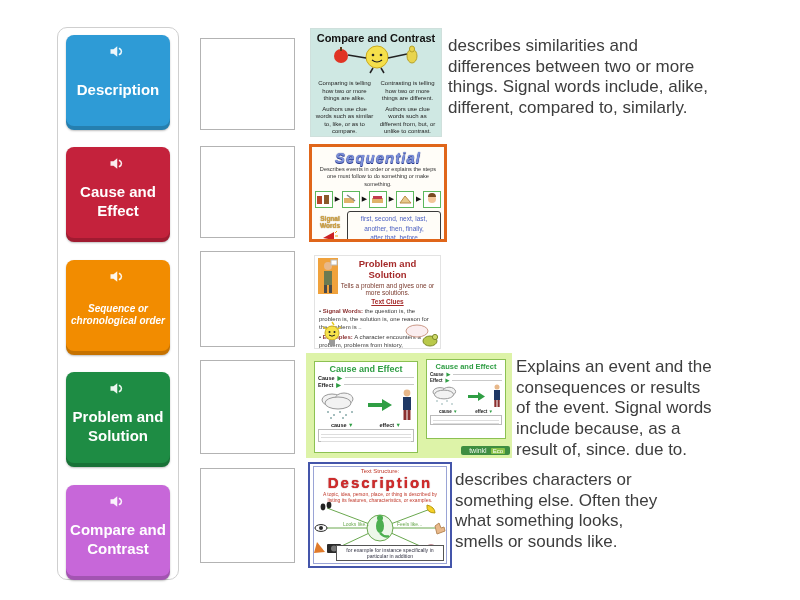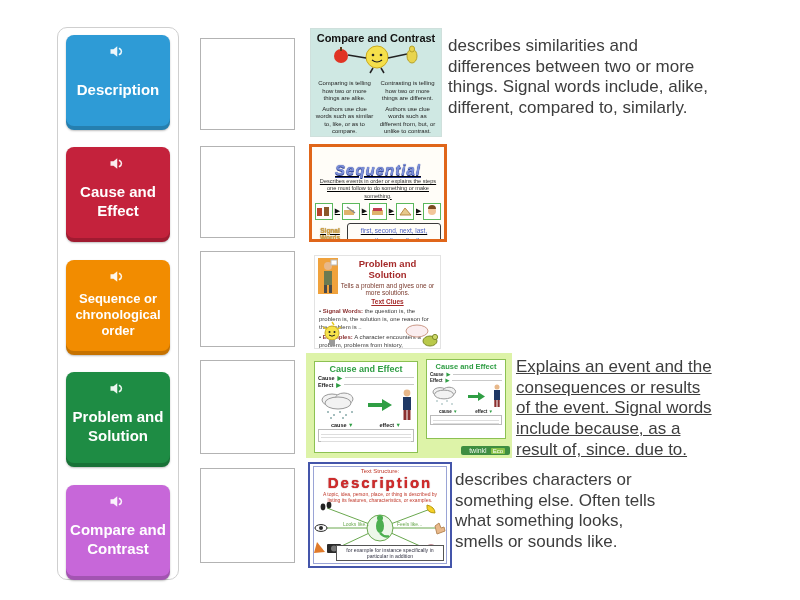--- a/index.html
+++ b/index.html
@@ -8,42 +8,42 @@
 
   
   .left-panel { position:absolute; left:57px; top:27px; width:122px; height:553px;
     border:1px solid #cfcfcf; border-radius:10px; background:#fff; }
   .tile { position:absolute; left:8px; width:104px; height:95px; border-radius:8px;
     display:flex; flex-direction:column; align-items:center; cursor:pointer;
     box-shadow: inset 0 -4px 0 rgba(0,0,0,0.18), 0 1px 2px rgba(0,0,0,0.25); }
   .tile .spk { margin-top:9px; height:16px; opacity:.92; }
   .tile .lbl { flex:1; display:flex; align-items:center; text-align:center;
     color:#fff; font-weight:bold; font-size:15px; line-height:1.25; padding:0 4px 10px 4px; }
-  .tile .lbl.small { font-size:13px; }
+  .tile .lbl.small { font-size:10px;font-style:italic; }
 
   
   .drop-zone { position:absolute; left:200px; width:95px; height:92px;
     background:#fff; border:1px solid #b3b3b3; }
 
   
   .answer-text { position:absolute; color:#3d3d3d; font-size:17px; line-height:1.22;
     white-space:pre-line; }
 
   .poster { position:absolute; overflow:hidden; }
 
   
   .p-cc { background:#cfe8e3; border:1px solid #cfe0dc; padding:3px 4px; }
   .p-cc .t { text-align:center; font-weight:bold; font-size:11px; color:#111; }
   .p-cc .cols { display:flex; gap:4px; margin-top:2px; }
   .p-cc .col { flex:1; font-size:6px; line-height:1.25; text-align:center; color:#222; }
   .p-cc .col + .col { }
   .p-cc .row2 { margin-top:3px; }
 
   
-  .p-seq { background:#fffdf8; border:3px solid #e0661a; padding:14px 3px;text-decoration:underline; }
+  .p-seq { background:#fffdf8; border:3px solid #e0661a; padding:2px 3px; }
   .p-seq .t { text-align:center; font-weight:bold; font-size:15px; letter-spacing:1px;
     color:#7b8fd9; text-shadow:0 0 1px #2b3a8c, 0 1px 0 #2b3a8c; font-style:italic; }
   .p-seq .sub { text-align:center; font-size:5.6px; color:#333; line-height:1.3; }
   .p-seq .steps { display:flex; align-items:center; justify-content:center; gap:2px; margin-top:3px; }
   .p-seq .step { width:20px; height:17px; border:1.5px solid #5cb85c; background:#fff;
     display:flex; align-items:center; justify-content:center; }
   .p-seq .arr { color:#111; font-size:7px; }
   .p-seq .bottom { display:flex; margin-top:3px; align-items:center; }
   .p-seq .sw { width:30px; text-align:center; font-size:6.5px; font-weight:bold;
     color:#d9a94a; text-shadow:0 0 1px #6b4e00; line-height:1.1; }
@@ -363,21 +363,21 @@
           <i></i>
           <i></i>
         </div>
     </div>
 
     <div class="ribbon">
       <span>twinkl</span>
       <span class="eco">Eco</span>
     </div>
   </div>
-  <div class="answer-text" style="left:516px; top:357px; width:250px;text-decoration:underline;">Explains an event and the
+  <div class="answer-text" style="left:516px; top:357px; width:250px;">Explains an event and the
 consequences or results
 of the event. Signal words
 include because, as a
 result of, since. due to.</div>
 
   <div class="poster p-desc" style="left:308px; top:462px; width:144px; height:106px;">
     <div class="inner">
       <div class="pre">Text Structure:</div>
       <div class="t">Description</div>
       <div class="sub">A topic, idea, person, place, or thing is described by listing its features, characteristics, or examples.</div>
@@ -407,17 +407,17 @@
         <ellipse cx="118" cy="46" rx="6" ry="3.6" fill="#8a1f2f"></ellipse>
           <line x1="112" y1="46" x2="124" y2="46" stroke="#fff" stroke-width="1"></line>
         <text x="30" y="24" font-size="5" fill="#6aa84f">Looks like...</text>
         <text x="84" y="24" font-size="5" fill="#6aa84f">Feels like...</text>
         <polygon points="4,40 12,50 1,51" fill="#e07a2a"></polygon>
       </svg>
       <div class="footerbox">for example    for instance    specifically    in particular    in addition</div>
     </div>
   </div>
   <div class="answer-text" style="left:455px; top:470px; width:300px;">describes characters or
-something else. Often tells
+something else. Often they
 what something looks,
 smells or sounds like.</div>
 
 </div>
 
 </body></html>

